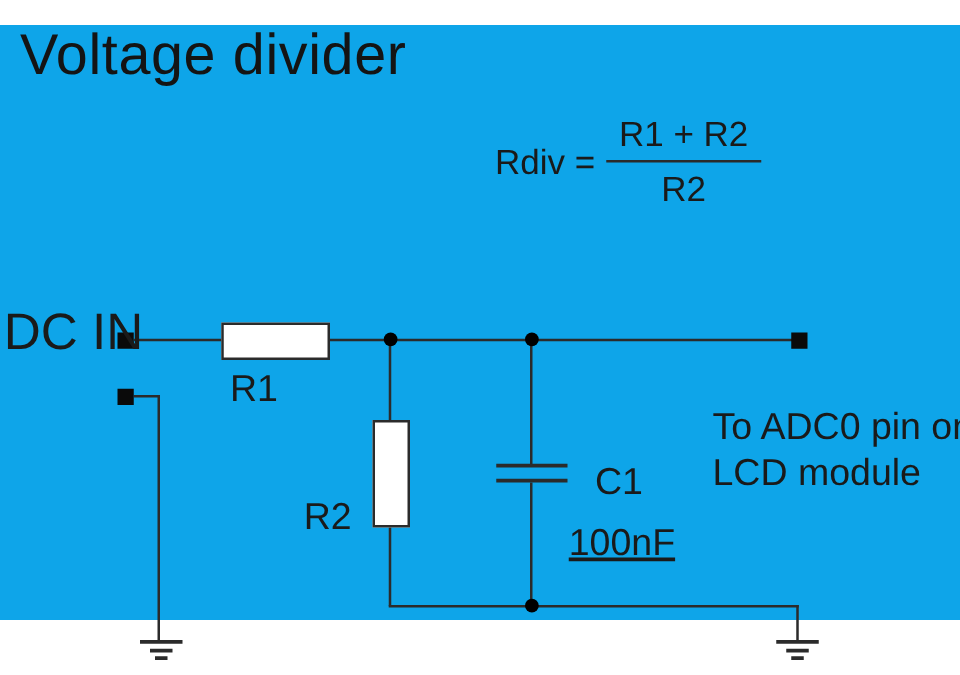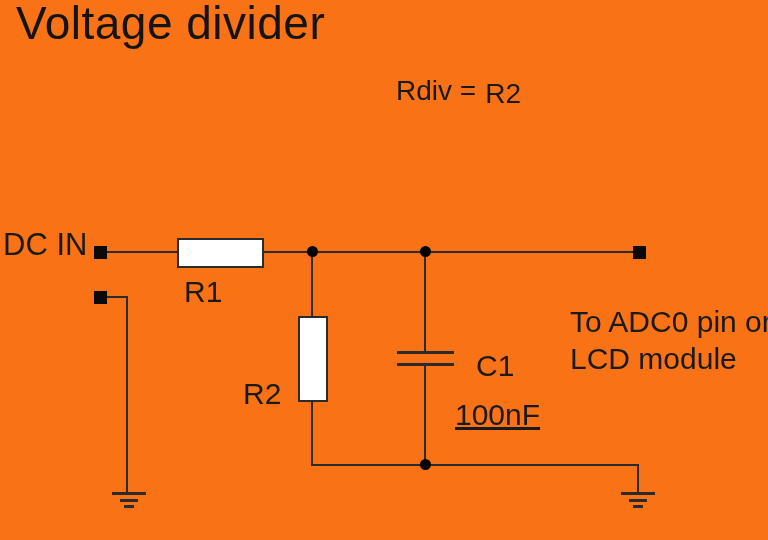--- a/index.html
+++ b/index.html
@@ -3,21 +3,21 @@
 <meta charset="utf-8">
 <style>
   html, body {
     margin: 0; padding: 0;
     width: 768px; height: 540px;
     background: #ffffff;
     overflow: hidden;
     font-family: "Liberation Sans", sans-serif;
     color: #111111;
   }
-  .stage { position: relative; width: 768px; height: 540px; background: #f97316; }
+  .stage { position: relative; width: 768px; height: 476px; background: #0ea5e9; margin-top: 20px; }
 
   .page-title {
     position: absolute; left: 16px; top: -4px;
     font-size: 46px; letter-spacing: 0.5px; color: #141414;
   }
 
   
   .formula {
     position: absolute; left: 396px; top: 72px;
     display: flex; align-items: center; gap: 9px;
@@ -56,25 +56,26 @@
 </head>
 <body>
 
 <div class="stage">
 
   <div class="page-title">Voltage divider</div>
 
   <div class="formula">
     <span>Rdiv =</span>
     <div class="fraction">
+      <div class="num">R1 + R2</div>
       <div class="den">R2</div>
     </div>
   </div>
 
-  <div class="clabel" style="left:3px; top:230px; font-size:31px;">DC IN</div>
+  <div class="clabel" style="left:3px; top:230px; font-size:41px;">DC IN</div>
   <div class="clabel" style="left:184px; top:277px;">R1</div>
   <div class="clabel" style="left:243px; top:379px;">R2</div>
   <div class="clabel" style="left:476px; top:351px;">C1</div>
   <div class="clabel" style="left:455px; top:400px;text-decoration:underline;">100nF</div>
   <div class="clabel note" style="left:570px; top:303px;">
     <div>To ADC0 pin on</div>
     <div>LCD module</div>
   </div>
 
   <div class="wire-h" style="left:107px; top:251px; width:527px;"></div>

